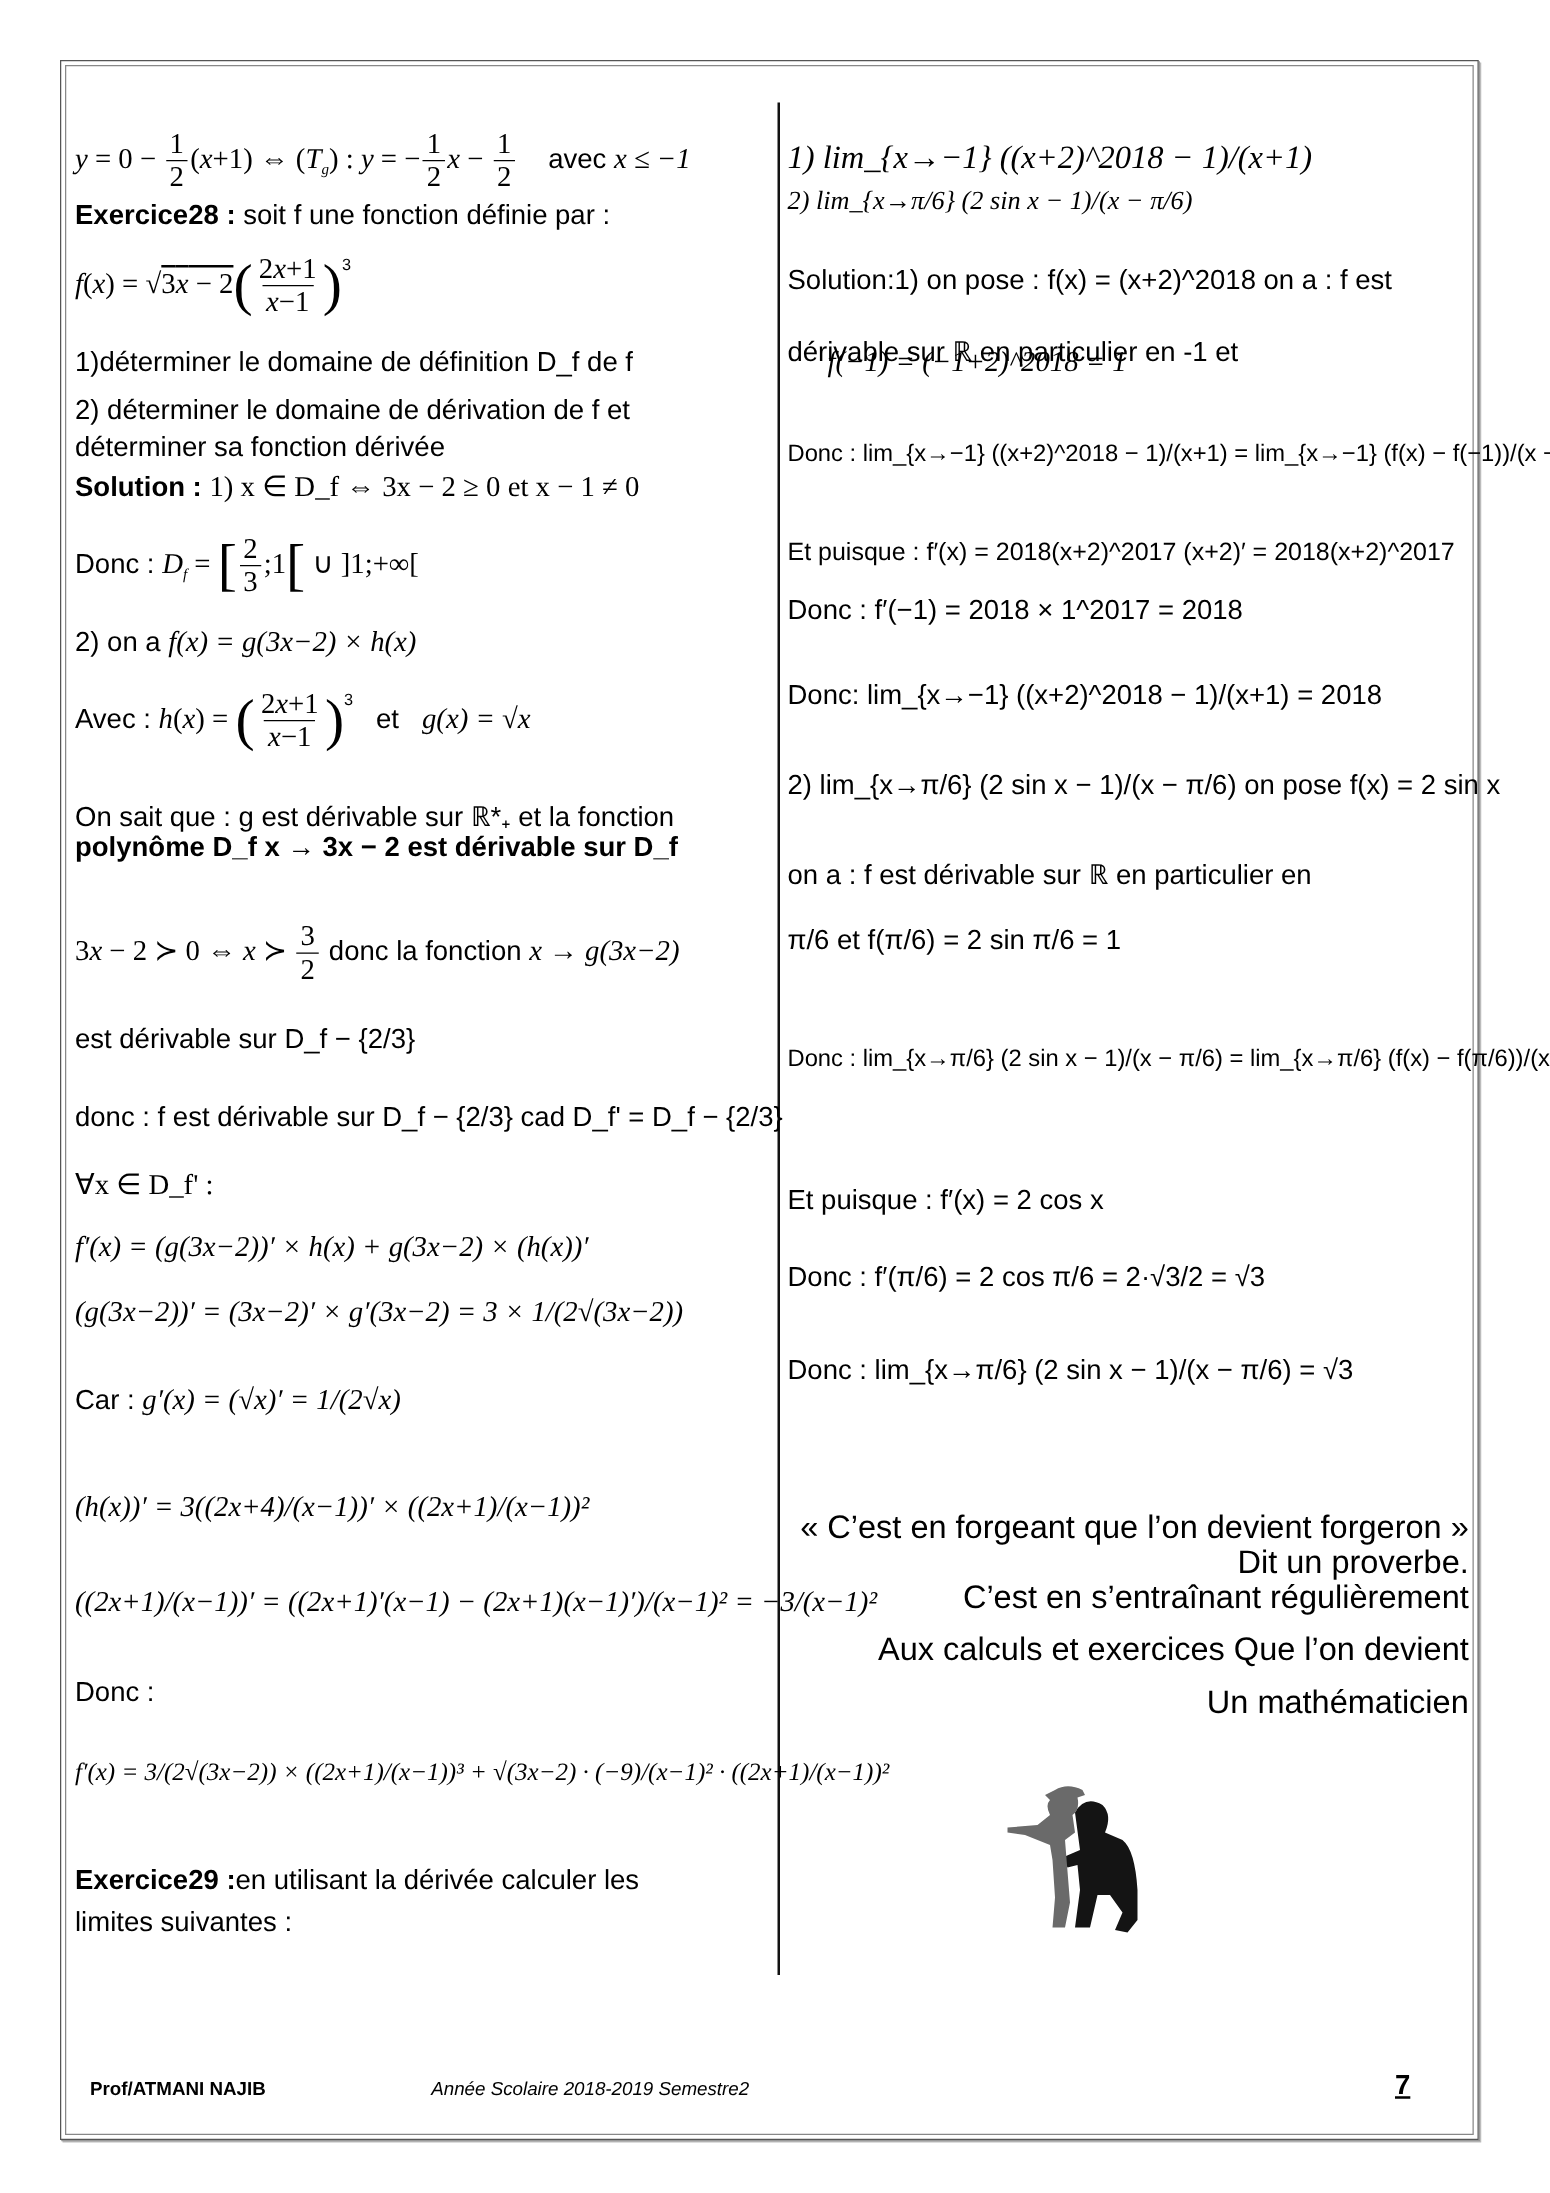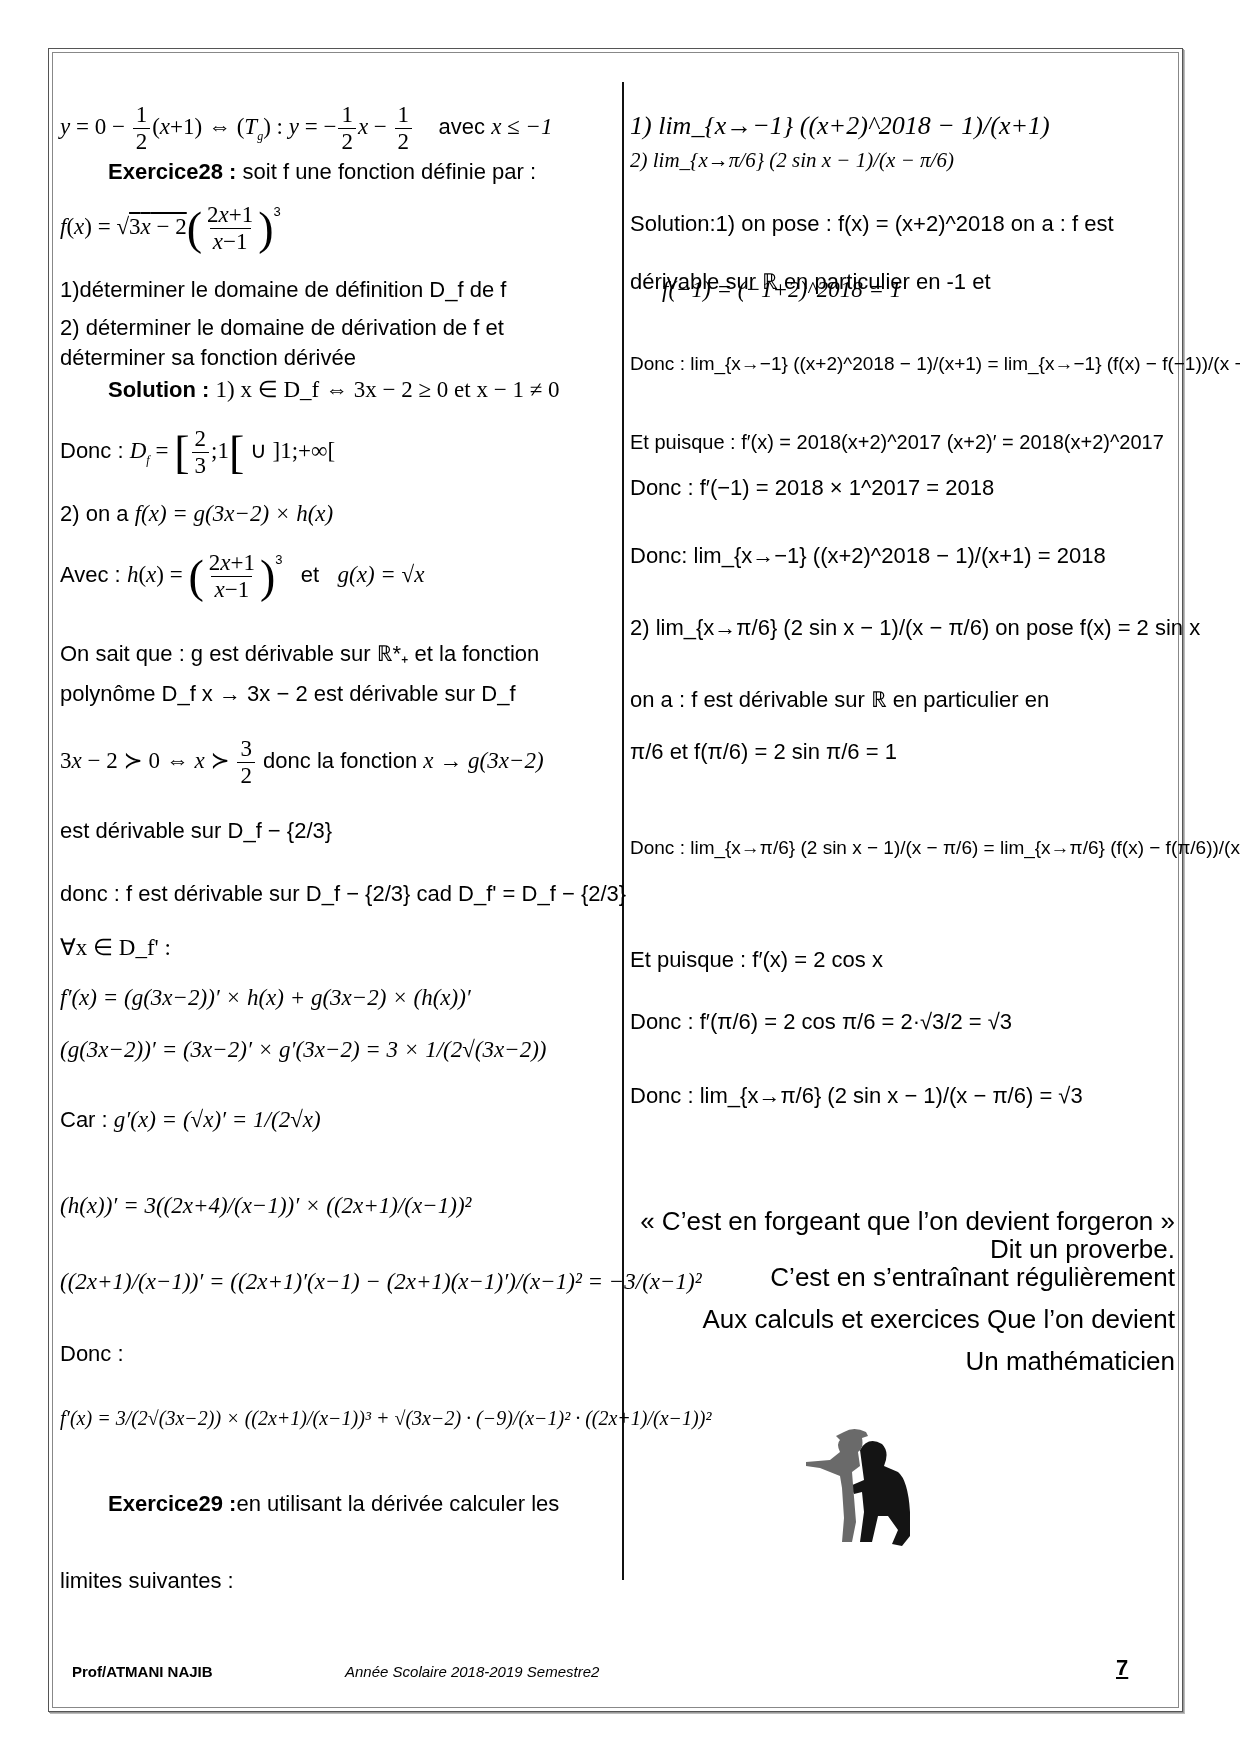--- a/index.html
+++ b/index.html
@@ -8,21 +8,21 @@
   .frame { position:absolute; left:48px; top:48px; width:1133px; height:1662px;
            border:1px solid #555; box-shadow: 1px 1px 0 #999, 2px 2px 0 #bbb; }
   .frame-inner { position:absolute; left:52px; top:52px; width:1125px; height:1654px; border:1px solid #888; }
   .divider { position:absolute; left:622px; top:82px; width:2px; height:1498px; background:#111; }
   .col { position:absolute; top:88px; }
   .col-left { left:60px; width:555px; }
   .col-right { left:630px; width:545px; }
   .line { position:absolute; left:0; white-space:nowrap; font-size:22px; line-height:28px; }
   .m { font-family:"Liberation Serif", serif; font-size:23px; }
   .mi { font-family:"Liberation Serif", serif; font-style:italic; font-size:23px; }
-  .b { font-weight:bold;margin-left:48px; }
+  .b { font-weight:bold; }
   .frac { display:inline-flex; flex-direction:column; align-items:center; vertical-align:middle;
           font-family:"Liberation Serif", serif; font-size:23px; margin:0 2px; }
   .frac .num { padding:0 3px; line-height:26px; }
   .frac .den { border-top:1.5px solid #000; padding:0 3px; line-height:26px; }
   .sup { font-size:13px; vertical-align:top; position:relative; top:-4px; }
   .big { font-size:46px; font-family:"Liberation Serif", serif; vertical-align:middle; font-weight:100; }
   .center { position:absolute; left:0; width:545px; text-align:right; font-size:26px; }
   .footer { position:absolute; top:1663px; font-size:15px; }
   .foot-author { left:72px; font-weight:bold; }
   .foot-year { left:345px; font-style:italic; }
@@ -91,21 +91,21 @@
     <span>Avec :</span>
     <span class="mi">h</span><span class="m">(</span><span class="mi">x</span><span class="m">) = </span><span class="big">(</span><span class="frac">
         <span class="num">2<i>x</i>+1</span>
         <span class="den"><i>x</i>−1</span>
       </span><span class="big">)</span><span class="sup">3</span>
     &nbsp;&nbsp;<span>et</span>&nbsp;&nbsp;
     <span class="mi">g(x) = √x</span>
   </div>
 
   <div class="line" style="top:552px;">On sait que : g est dérivable sur ℝ*₊ et la fonction</div>
-  <div class="line" style="top:592px;">polynôme D_f x → 3x − 2 est dérivable sur D_f</div>
+  <div class="line" style="top:576px;font-weight:bold;">polynôme D_f x → 3x − 2 est dérivable sur D_f</div>
 
   <div class="line" style="top:648px;">
     <span class="m">3<i>x</i> − 2 ≻ 0 ⇔ <i>x</i> ≻ </span><span class="frac">
         <span class="num">3</span>
         <span class="den">2</span>
       </span>
     <span>donc la fonction</span>
     <span class="mi">x → g(3x−2)</span>
   </div>
 
@@ -121,21 +121,21 @@
   </div>
 
   <div class="line mi" style="top:1104px;">(h(x))′ = 3((2x+4)/(x−1))′ × ((2x+1)/(x−1))²</div>
   <div class="line mi" style="top:1180px;">((2x+1)/(x−1))′ = ((2x+1)′(x−1) − (2x+1)(x−1)′)/(x−1)² = −3/(x−1)²</div>
   <div class="line" style="top:1252px;">Donc :</div>
   <div class="line mi" style="top:1316px; font-size:20px;">f′(x) = 3/(2√(3x−2)) × ((2x+1)/(x−1))³ + √(3x−2) · (−9)/(x−1)² · ((2x+1)/(x−1))²</div>
 
   <div class="line" style="top:1402px;">
     <span class="b">Exercice29 :</span><span>en utilisant la dérivée calculer les</span>
   </div>
-  <div class="line" style="top:1479px;">limites suivantes :</div>
+  <div class="line" style="top:1436px;">limites suivantes :</div>
 </div>
 
 <div class="col col-right">
   <div class="line mi" style="top:24px; font-size:26px;">1) lim_{x→−1} ((x+2)^2018 − 1)/(x+1)</div>
   <div class="line mi" style="top:58px; font-size:21px;">2) lim_{x→π/6} (2 sin x − 1)/(x − π/6)</div>
 
   <div class="line" style="top:122px;">Solution:1) on pose : f(x) = (x+2)^2018 on a : f est</div>
   <div class="line" style="top:164px;margin-top:16px;">dérivable sur ℝ en particulier en -1 et</div>
   <div class="line mi" style="top:188px;margin-left:32px;">f(−1) = (−1+2)^2018 = 1</div>
   <div class="line" style="top:262px; font-size:19px;">Donc : lim_{x→−1} ((x+2)^2018 − 1)/(x+1) = lim_{x→−1} (f(x) − f(−1))/(x − (−1)) = f′(−1)</div>

